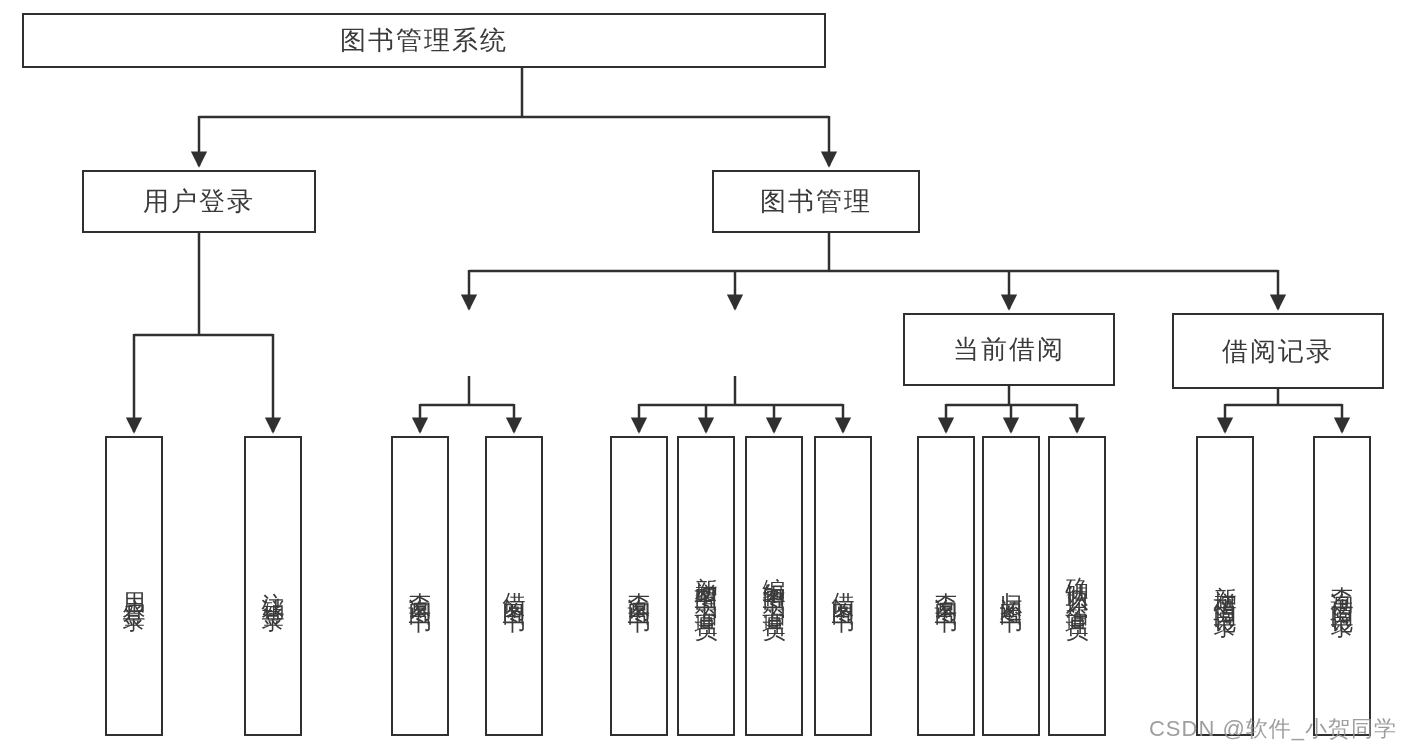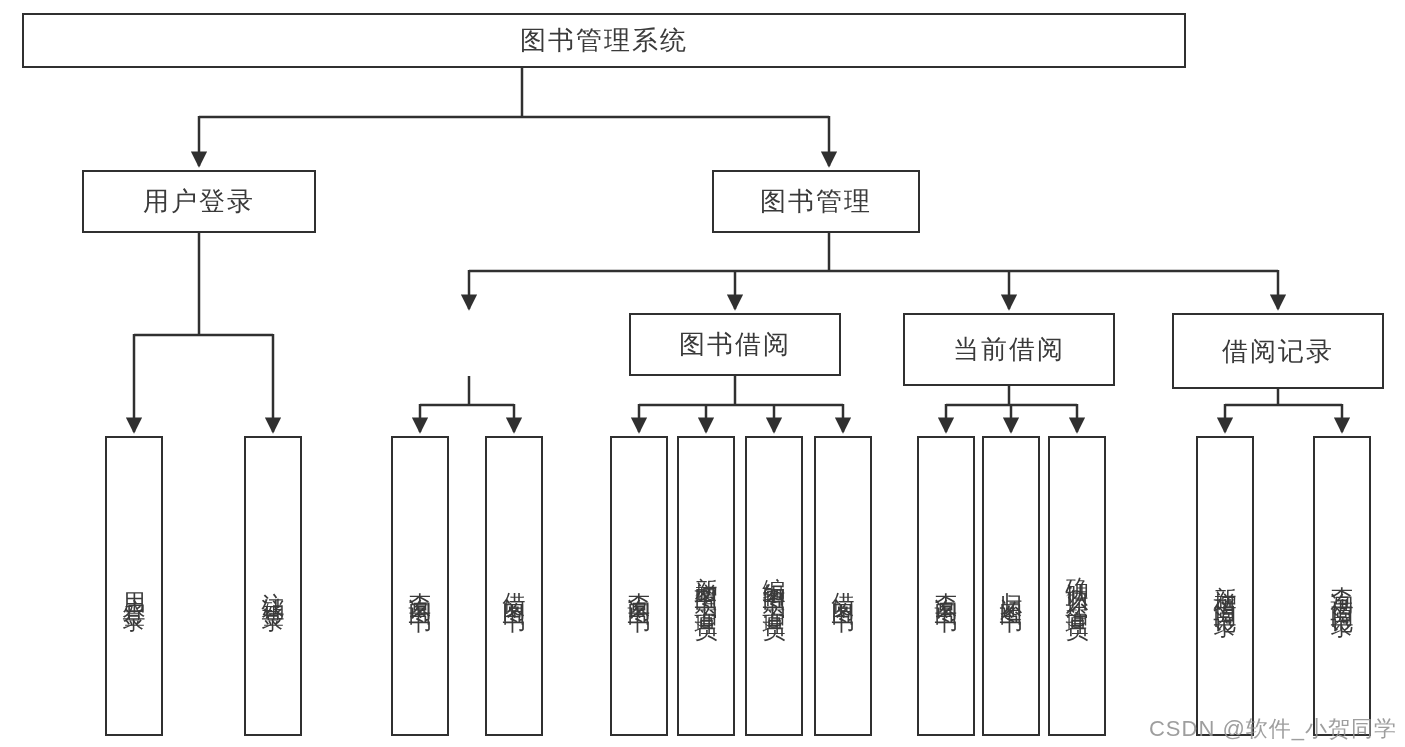--- a/index.html
+++ b/index.html
@@ -103,26 +103,25 @@
       <path d="M1011 404 L1011 432" marker-end="url(#arrow)"></path>
       <path d="M1077 404 L1077 432" marker-end="url(#arrow)"></path>
 
       <path d="M1278 376 L1278 405"></path>
       <path d="M1225 405 L1342 405"></path>
       <path d="M1225 404 L1225 432" marker-end="url(#arrow)"></path>
       <path d="M1342 404 L1342 432" marker-end="url(#arrow)"></path>
     </g>
   </svg>
 
-  <div class="box h-box" style="left:22px; top:13px; width:1164px; height:55px;">图书管理系统</div>
+  <div class="box h-box" style="left:22px; top:13px; width:804px; height:55px;">图书管理系统</div>
 
   <div class="box h-box" style="left:82px; top:170px; width:234px; height:63px;">用户登录</div>
   <div class="box h-box" style="left:712px; top:170px; width:208px; height:63px;">图书管理</div>
 
-  <div class="box h-box" style="left:629px; top:313px; width:212px; height:63px;">图书借阅</div>
   <div class="box h-box" style="left:903px; top:313px; width:212px; height:73px;">当前借阅</div>
   <div class="box h-box" style="left:1172px; top:313px; width:212px; height:76px;">借阅记录</div>
 
   <div class="box v-box" style="left:105px; top:436px; width:58px; height:300px;">用户登录</div>
   <div class="box v-box" style="left:244px; top:436px; width:58px; height:300px;">注销登录</div>
 
   <div class="box v-box" style="left:391px; top:436px; width:58px; height:300px;">查询图书</div>
   <div class="box v-box" style="left:485px; top:436px; width:58px; height:300px;">借阅图书</div>
 
   <div class="box v-box" style="left:610px; top:436px; width:58px; height:300px;">查询图书</div>

